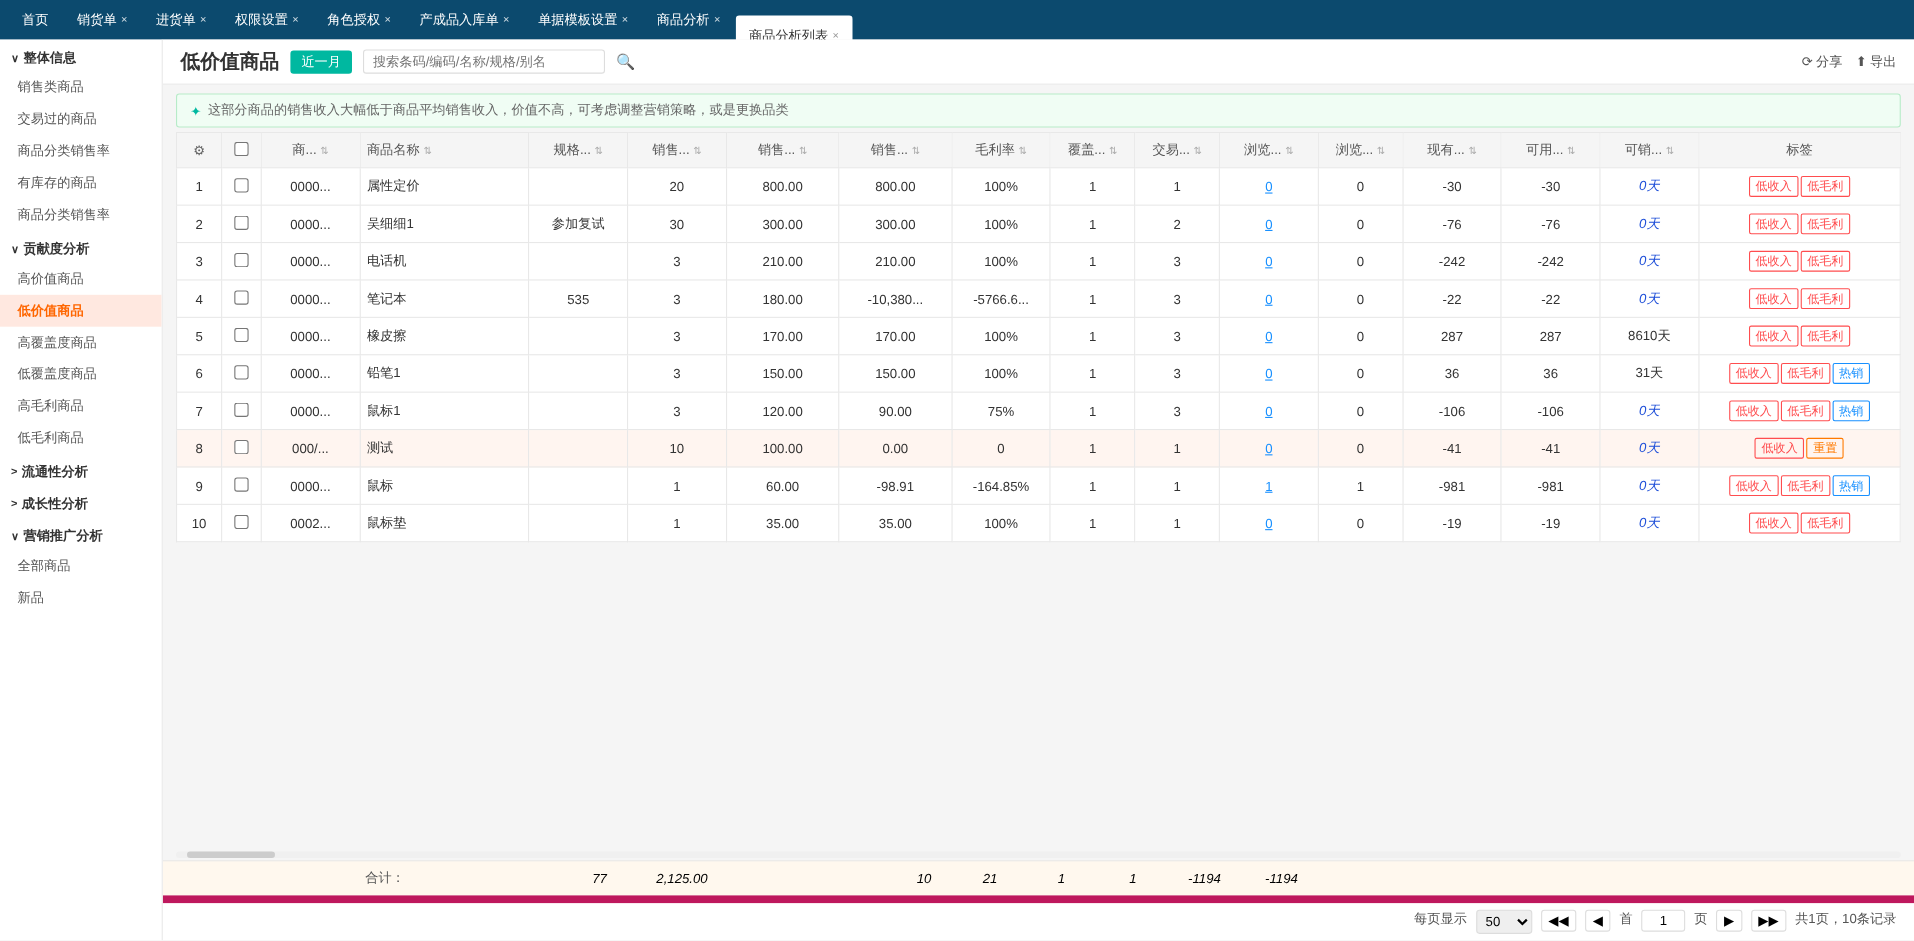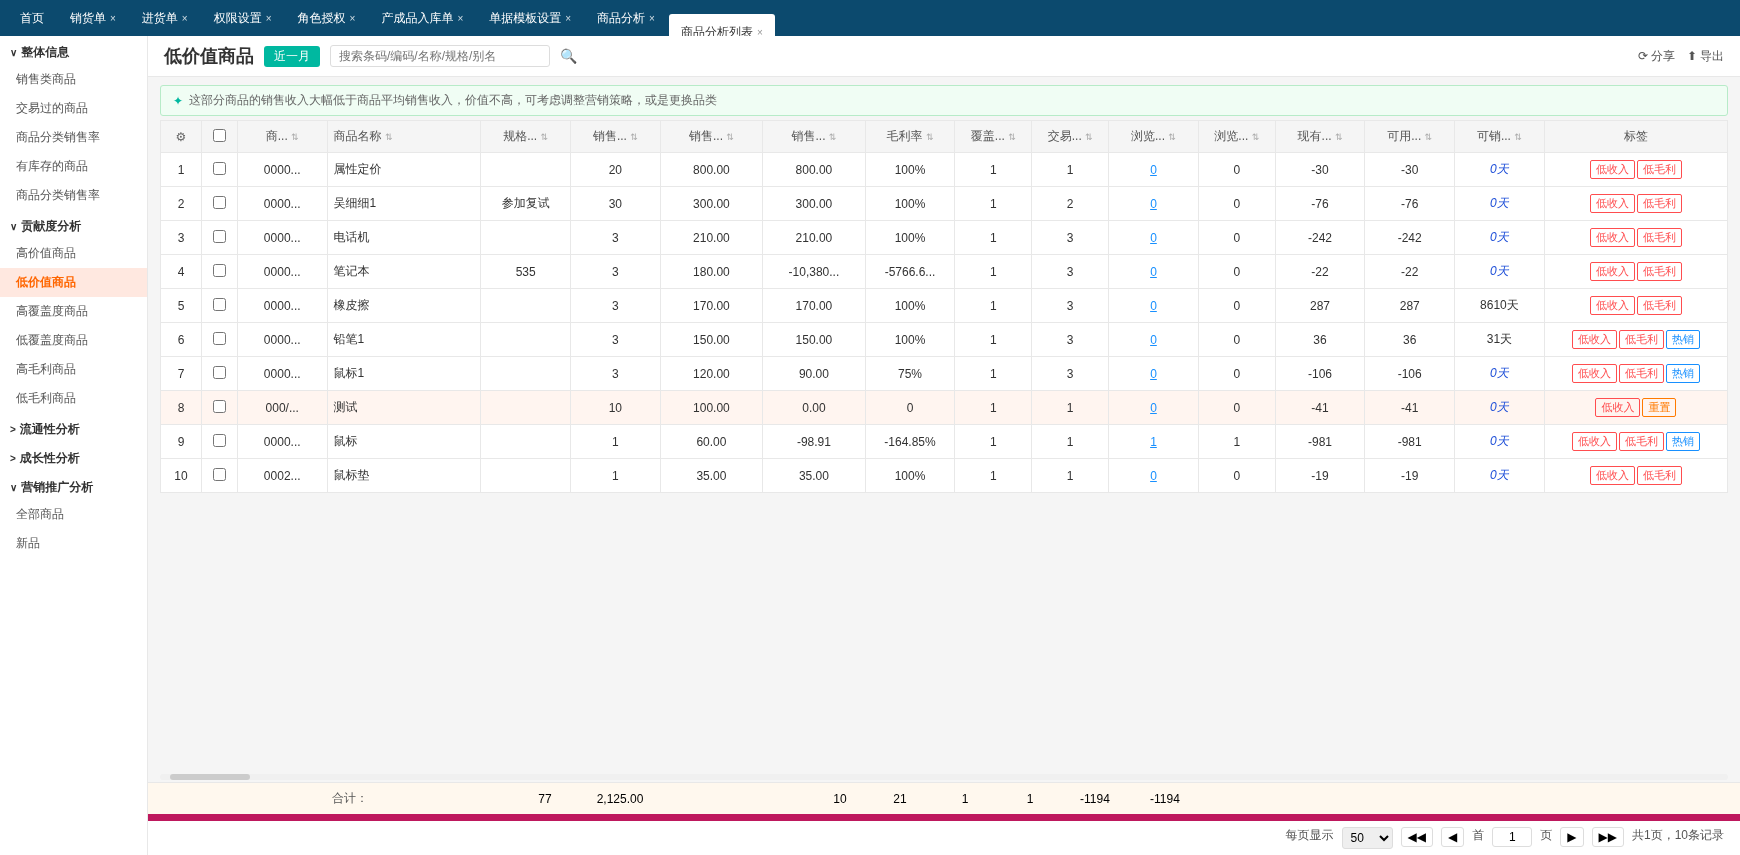--- a/index.html
+++ b/index.html
@@ -590,21 +590,21 @@
           </tbody>
       </table>
     </div>
 
     <div class="scrollbar-track">
       <div class="scrollbar-thumb"></div>
     </div>
 
     <div class="total-bar">
       <span class="total-label">合计：</span>
-      <div style="display:flex; gap:0; align-items:center; flex:1;">
+      <div style="display:flex; gap:0; align-items:center; flex:1;font-style:italic;">
         <div style="width:130px;"></div>
         <div style="width:70px; text-align:center;">77</div>
         <div style="width:80px; text-align:center;">2,125.00</div>
         <div style="width:80px;"></div>
         <div style="width:70px;"></div>
         <div style="width:60px; text-align:center;">10</div>
         <div style="width:60px; text-align:center;">21</div>
         <div style="width:70px; text-align:center;">1</div>
         <div style="width:60px; text-align:center;">1</div>
         <div style="width:70px; text-align:center;">-1194</div>

